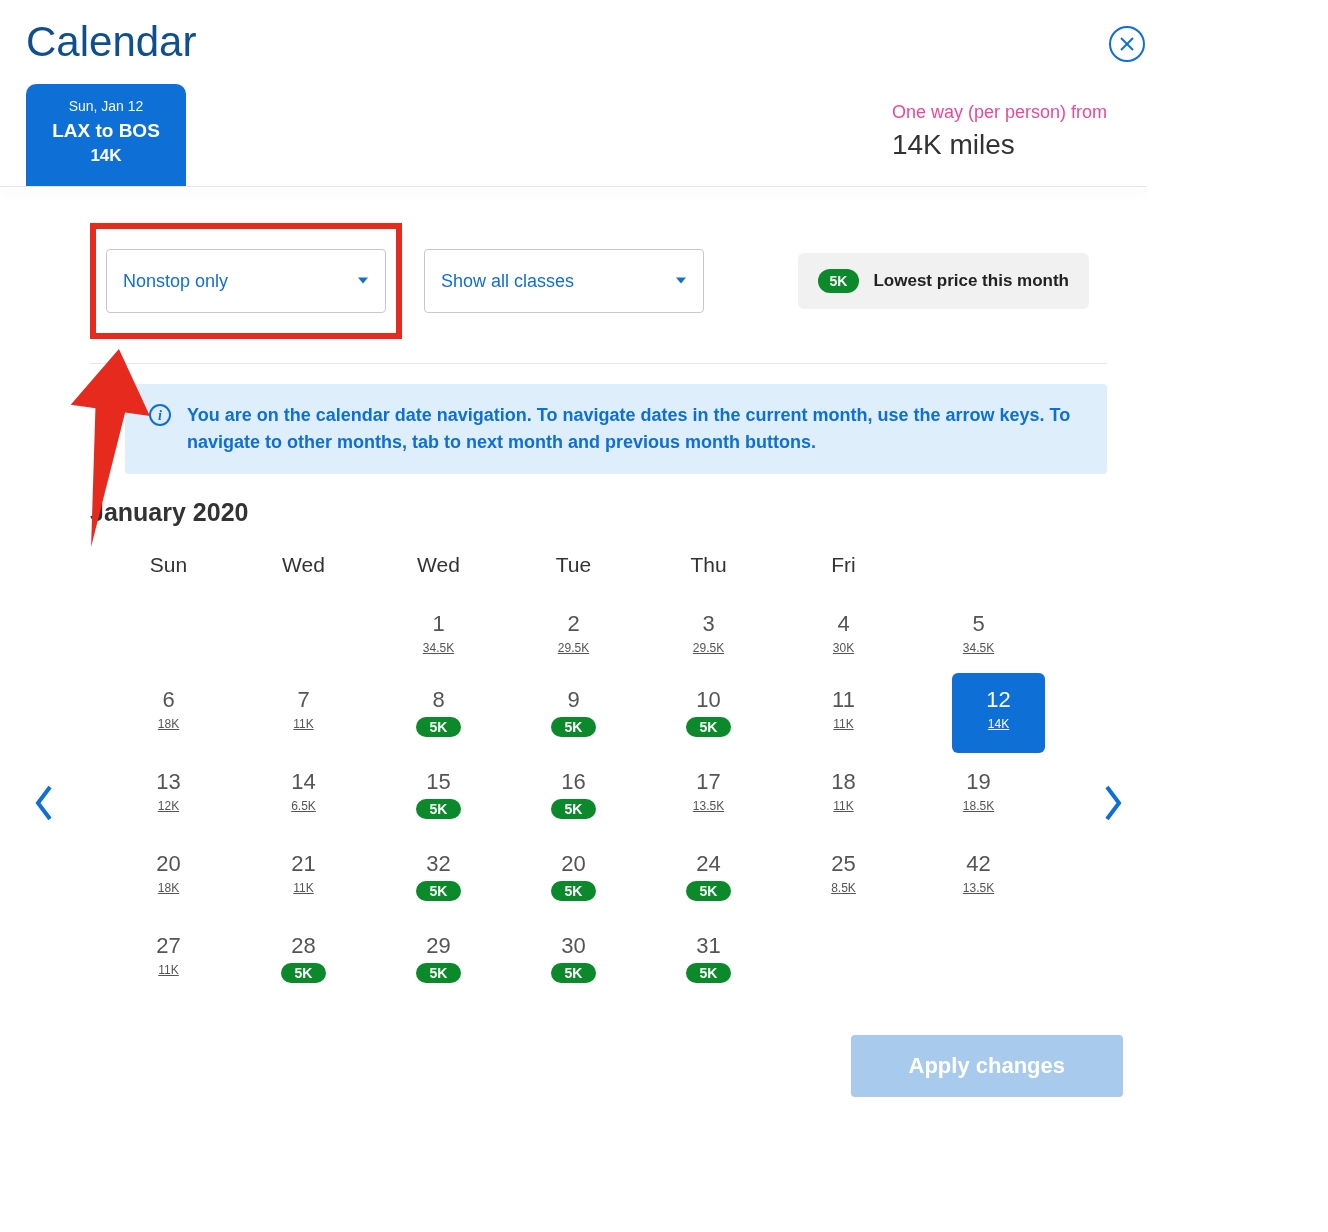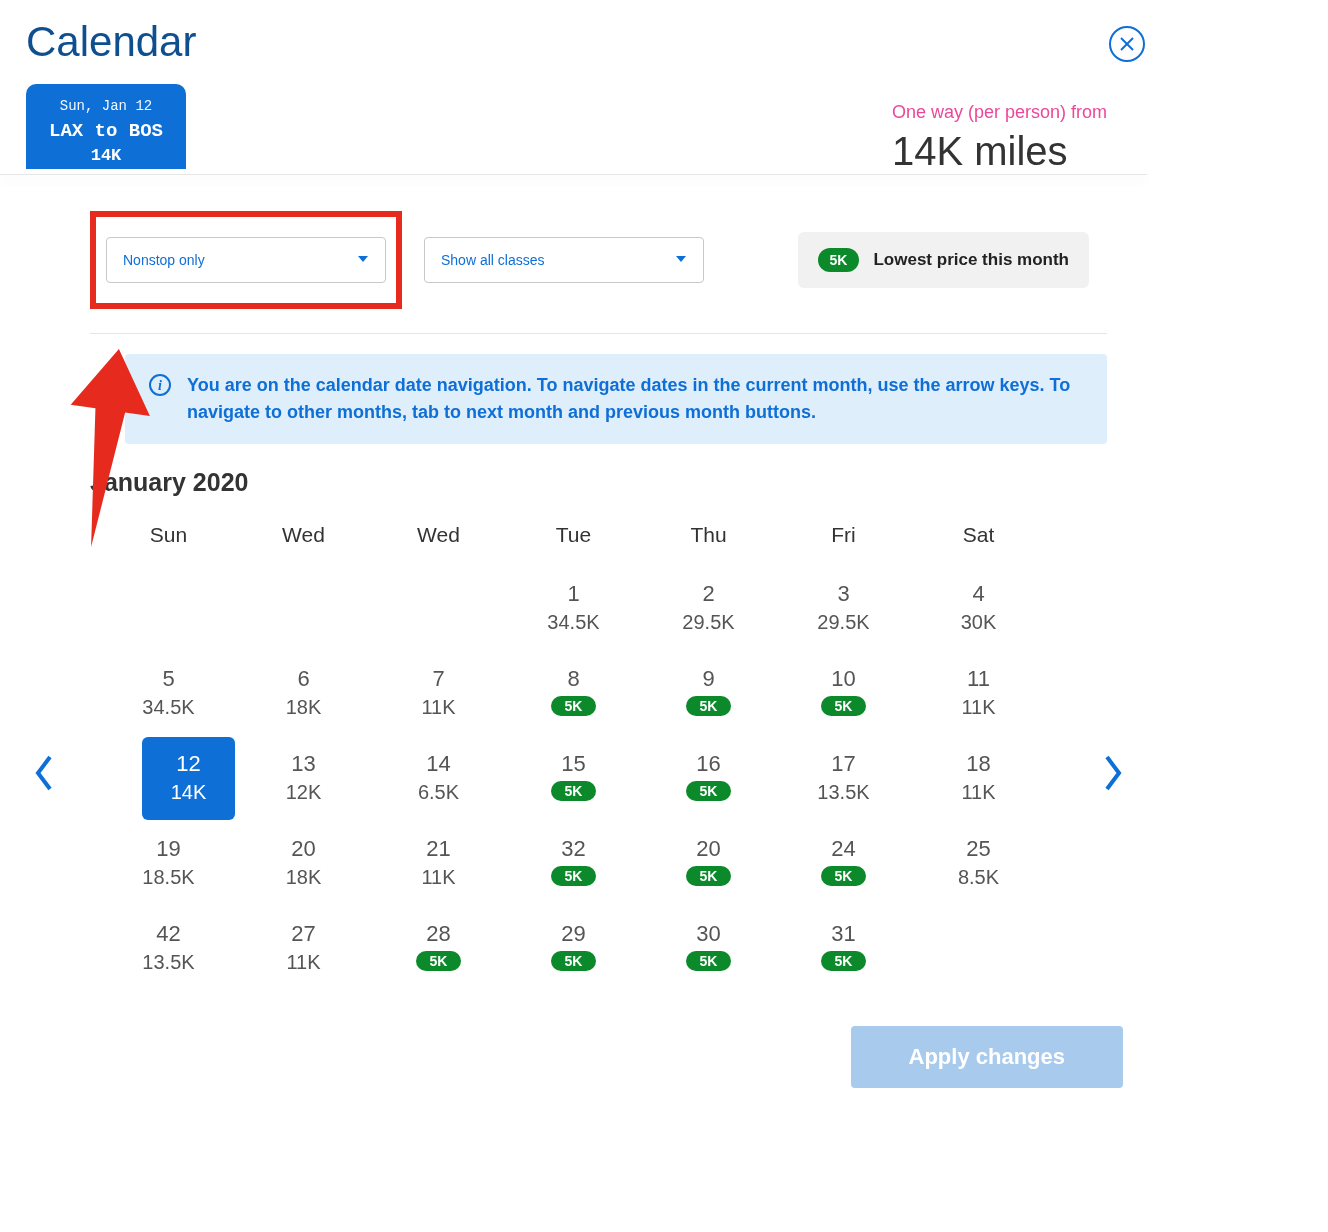--- a/index.html
+++ b/index.html
@@ -37,36 +37,35 @@
   .header-row {
     display: flex;
     align-items: flex-start;
     margin-left: 26px;
     gap: 40px;
   }
   .trip-card {
     background: #0e6fd6;
     color: #fff;
     border-radius: 10px 10px 0 0;
-    padding: 14px 20px 4px;
+    padding: 14px 20px 20px;
     text-align: center;
     min-width: 160px;
-    font-family: Liberation Mono, monospace;
   }
   .trip-card .date-line { font-size: 14px; opacity: .95; margin-bottom: 6px; }
   .trip-card .route { font-weight: 700; font-size: 19px; margin-bottom: 4px; }
   .trip-card .miles { font-weight: 700; font-size: 17px; }
 
   .summary {
     margin-left: auto;
     padding-right: 40px;
     padding-top: 18px;
   }
   .summary .line1 { color: #ec4899; font-size: 18px; margin-bottom: 6px; }
-  .summary .line2 { font-size: 40px; color: #333; }
+  .summary .line2 { font-size: 28px; color: #333; }
 
   .divider-shadow {
     height: 1px;
     background: #e6e6e6;
     box-shadow: 0 6px 10px rgba(0,0,0,.12);
     margin-bottom: 36px;
   }
 
   .controls-row {
     display: flex;
@@ -85,27 +84,27 @@
     position: absolute;
     left: 50px;
     top: 330px;
     pointer-events: none;
   }
   .arrow-annot svg { width: 110px; height: 200px; }
 
   .select-box {
     border: 1px solid #c8c8c8;
     border-radius: 4px;
-    height: 46px;
+    height: 64px;
     padding: 0 44px 0 16px;
     display: flex;
     align-items: center;
     position: relative;
     color: #0e6fd6;
-    font-size: 14px;
+    font-size: 18px;
     cursor: pointer;
     background: #fff;
     min-width: 280px;
   }
   .select-box .caret {
     position: absolute;
     right: 16px; top: 50%;
     transform: translateY(-50%);
   }
   .caret svg { width: 12px; height: 12px; }
@@ -209,21 +208,22 @@
   }
   .day-cell.empty { cursor: default; }
   .day-cell .num {
     color: #555;
     font-size: 22px;
     font-weight: 500;
     margin-bottom: 4px;
   }
   .day-cell .price {
     color: #555;
-    font-size: 20px;
+    font-size: 12px;
+    text-decoration: underline;
   }
   .day-cell.selected {
     background: #0e6fd6;
     margin-left: 40px;
   }
   .day-cell.selected .num,
   .day-cell.selected .price {
     color: #fff;
   }
   .day-cell .pill {
@@ -327,21 +327,20 @@
         </svg>
     </div>
 
     <div class="cal-grid" id="cal-grid">
         <div class="dow">Sun</div>
         <div class="dow">Wed</div>
         <div class="dow">Wed</div>
         <div class="dow">Tue</div>
         <div class="dow">Thu</div>
         <div class="dow">Fri</div>
-        <div class="dow">Sat</div>
         <div class="day-cell empty"></div>
         <div class="day-cell empty"></div>
         <div class="day-cell empty"></div>
         <div class="day-cell">
           <div class="num">1</div>
           <div class="price">34.5K</div>
         </div>
         <div class="day-cell">
           <div class="num">2</div>
           <div class="price">29.5K</div>

